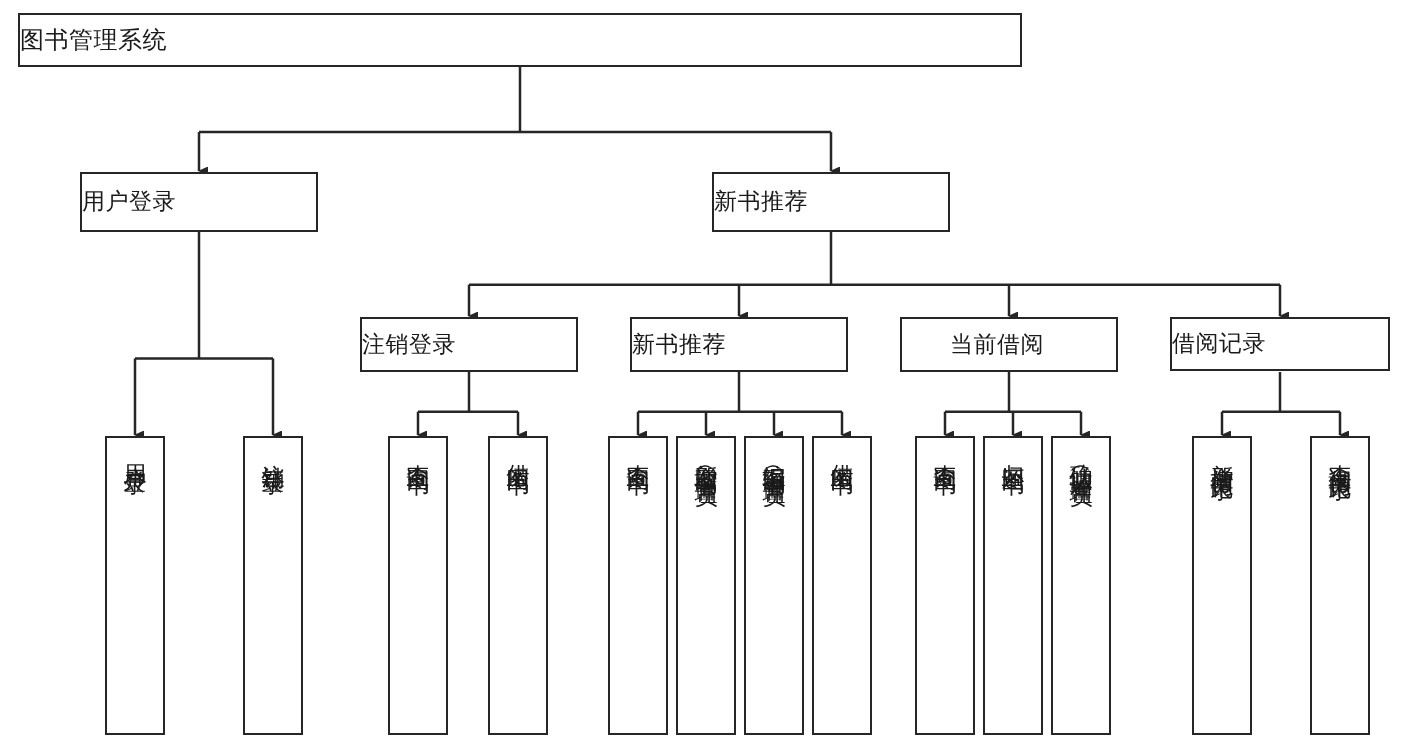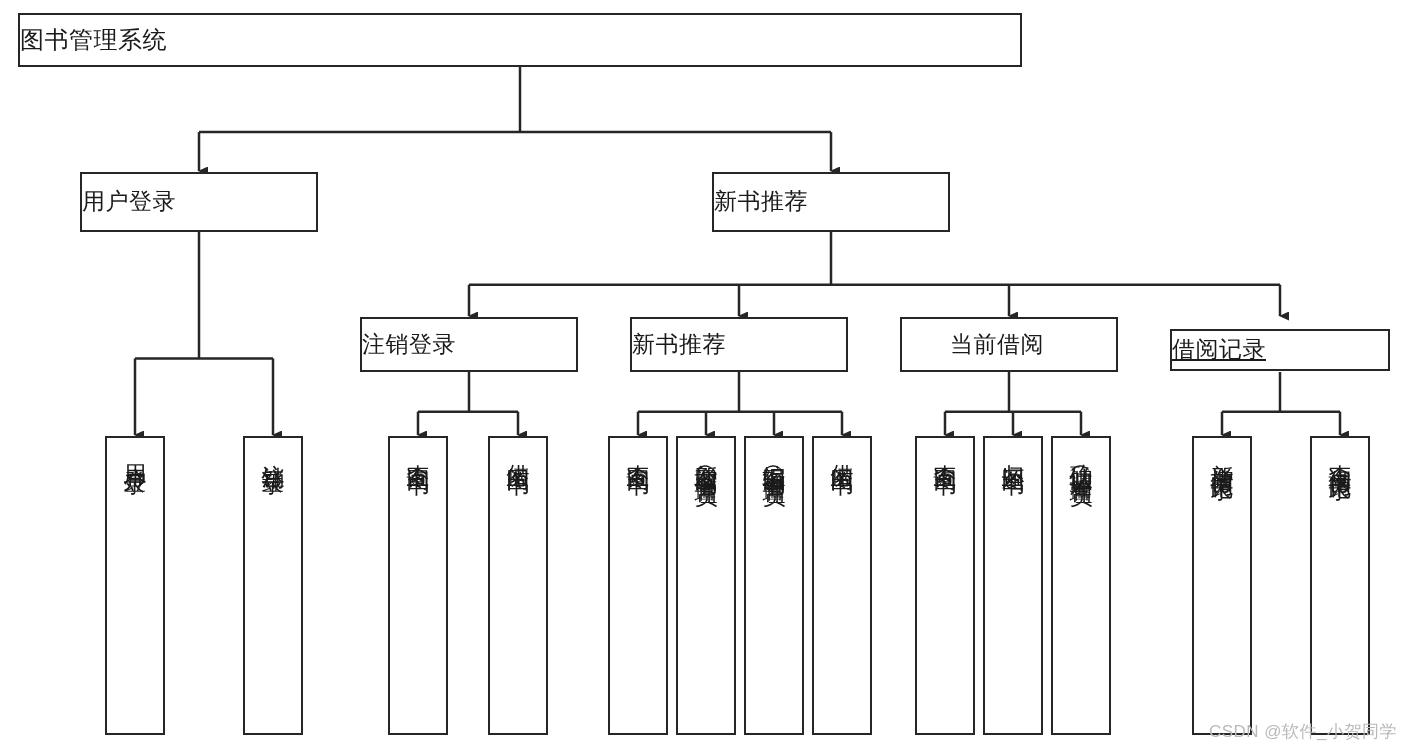--- a/index.html
+++ b/index.html
@@ -128,21 +128,21 @@
       </div>
       <div class="node horiz" style="left: 360px; top: 317px; width: 218px; height: 55px;">
         <span class="label">注销登录</span>
       </div>
       <div class="node horiz" style="left: 630px; top: 317px; width: 218px; height: 55px;">
         <span class="label">新书推荐</span>
       </div>
       <div class="node horiz" style="left: 900px; top: 317px; width: 218px; height: 55px; padding-left: 48px;">
         <span class="label">当前借阅</span>
       </div>
-      <div class="node horiz" style="left: 1170px; top: 329px; width: 220px; height: 42px; text-decoration: underline;">
+      <div class="node horiz" style="left: 1170px; top: 317px; width: 220px; height: 54px;">
         <span class="label">借阅记录</span>
       </div>
       <div class="node vert" style="left: 105px; top: 436px; width: 60px; height: 299px;">
         <span class="label">用户登录</span>
       </div>
       <div class="node vert" style="left: 243px; top: 436px; width: 60px; height: 299px;">
         <span class="label">注销登录</span>
       </div>
       <div class="node vert" style="left: 388px; top: 436px; width: 60px; height: 299px;">
         <span class="label">查询图书</span>
@@ -172,14 +172,13 @@
         <span class="label">确认归还（管理员）</span>
       </div>
       <div class="node vert" style="left: 1192px; top: 436px; width: 60px; height: 299px;">
         <span class="label">新增借阅记录</span>
       </div>
       <div class="node vert" style="left: 1310px; top: 436px; width: 60px; height: 299px;">
         <span class="label">查询借阅记录</span>
       </div>
     </div>
 
-  <div class="watermark">CSDN @软件_小贺同学</div>
 </div>
 
 </body></html>

